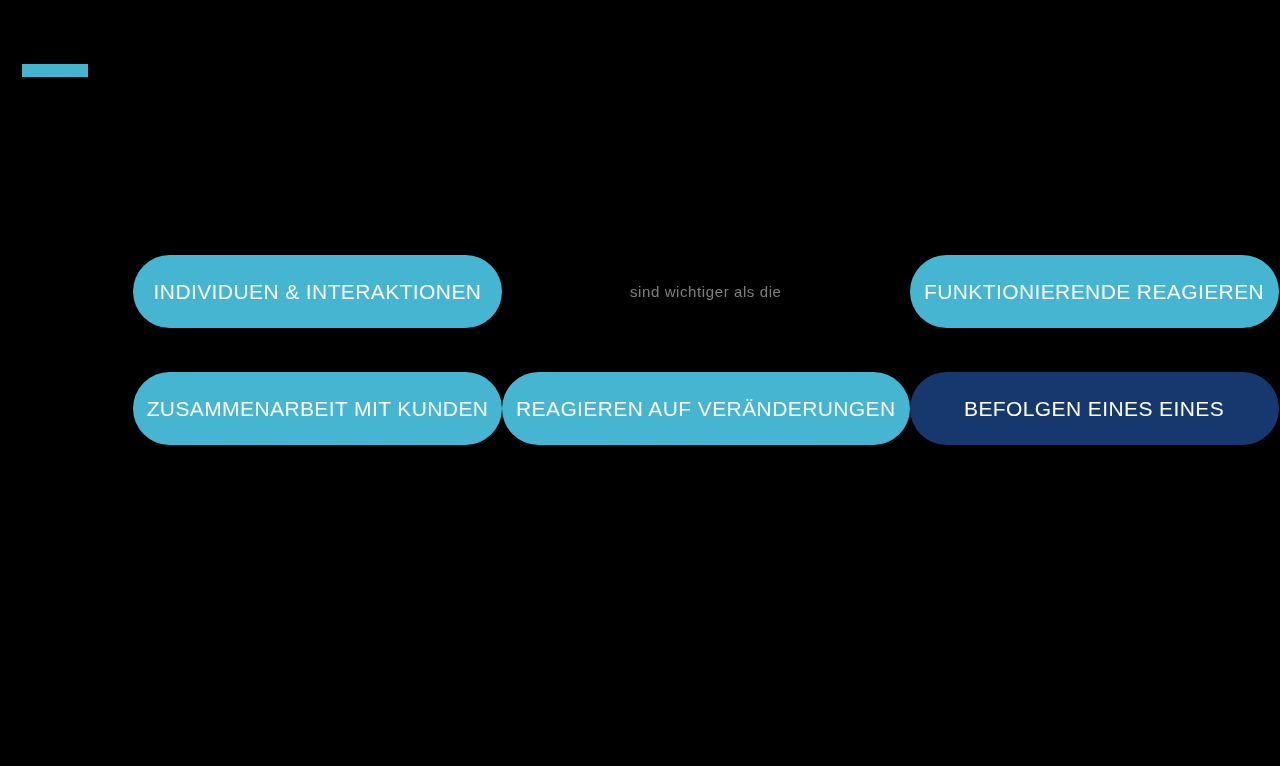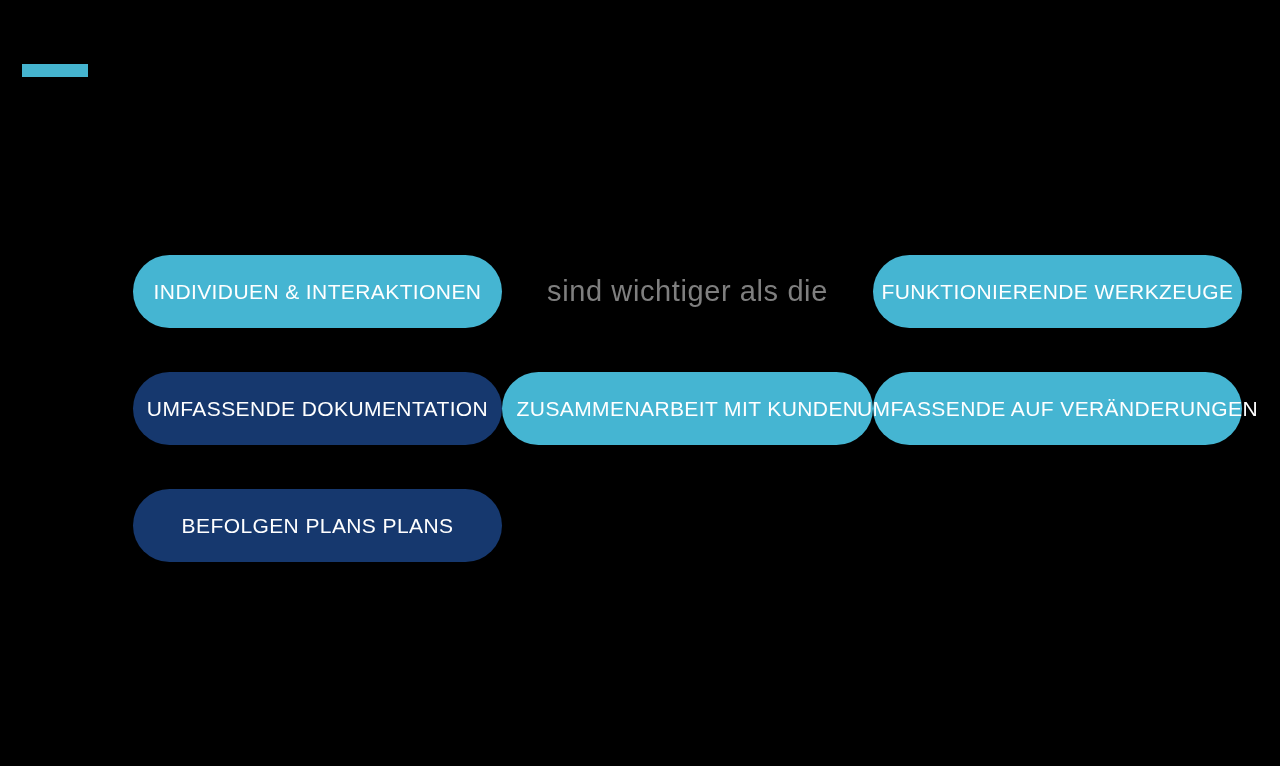--- a/index.html
+++ b/index.html
@@ -51,52 +51,49 @@
   .pill-label {
     color: #FFFFFF;
     font-weight: normal;
     font-size: 21px;
     letter-spacing: 0.4px;
     line-height: 1;
     white-space: nowrap;
   }
   .connector {
     color: var(--midText, #7F7F7F);
-    font-size: 29px;
+    font-size: 15px;
     letter-spacing: 0.6px;
     text-align: center;
     white-space: nowrap;
   }
 </style>
 </head>
 <body>
 
 <div class="canvas">
 
   <div class="accent-bar"></div>
 
   <div class="values-grid">
 
     <div class="pill pill-left">
       <span class="pill-label">INDIVIDUEN &amp; INTERAKTIONEN</span>
     </div>
     <div class="connector">sind wichtiger als die</div>
 
     <div class="pill pill-left">
-      <span class="pill-label">FUNKTIONIERENDE WERKZEUGE</span>
-    </div>
-    <div class="pill pill-right">
-      <span class="pill-label">UMFASSENDE DOKUMENTATION</span>
+      <span class="pill-label">FUNKTIONIERENDE REAGIEREN</span>
     </div>
 
     <div class="pill pill-left">
       <span class="pill-label">ZUSAMMENARBEIT MIT KUNDEN</span>
     </div>
 
     <div class="pill pill-left">
-      <span class="pill-label">UMFASSENDE AUF VERÄNDERUNGEN</span>
+      <span class="pill-label">REAGIEREN AUF VERÄNDERUNGEN</span>
     </div>
     <div class="pill pill-right">
-      <span class="pill-label">BEFOLGEN PLANS PLANS</span>
+      <span class="pill-label">BEFOLGEN EINES EINES</span>
     </div>
 
   </div>
 </div>
 
 </body></html>

